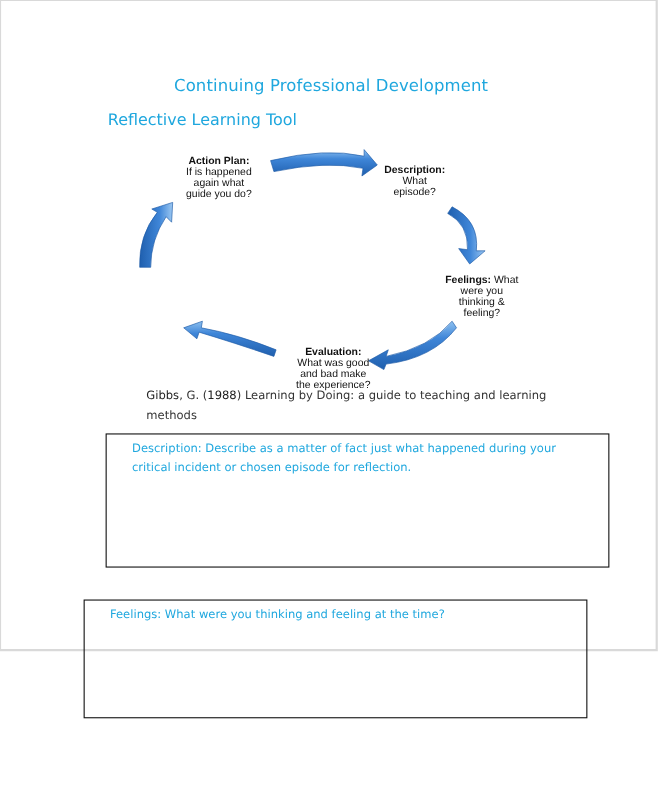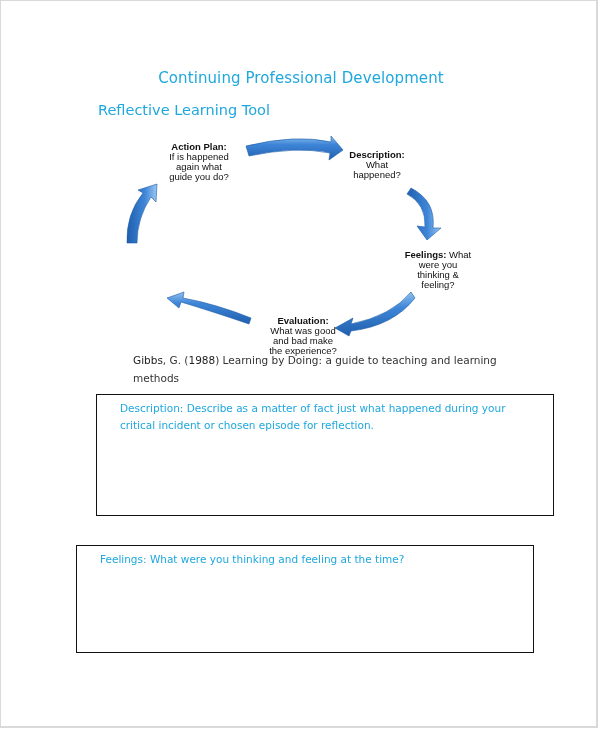--- a/index.html
+++ b/index.html
@@ -1,17 +1,17 @@
 <!DOCTYPE html>
 <html><head>
 <meta charset="utf-8">
 <style>
   html, body { margin: 0; padding: 0; background: #ffffff; }
   body { width: 600px; height: 730px; position: relative; overflow: hidden; font-family: "DejaVu Sans", sans-serif; }
-  .page { position: absolute; left: 0; top: 0; width: 598px; height: 728px; border: 1px solid #d9d9d9; border-right: 2px solid #d9d9d9; border-bottom: 2px solid #d9d9d9; box-sizing: border-box; background: #fff; }
+  .page { position: absolute; left: 0; top: 0; width: 598px; height: 592px; border: 1px solid #d9d9d9; border-right: 2px solid #d9d9d9; border-bottom: 2px solid #d9d9d9; box-sizing: border-box; background: #fff; }
   .title { position: absolute; left: 0; width: 600px; top: 68px; text-align: center; color: #1fa7de; font-size: 15px; letter-spacing: 0.1px; }
   .subtitle { position: absolute; left: 97px; top: 101px; color: #1fa7de; font-size: 14.5px; }
   .diagram { position: absolute; left: 80px; top: 125px; width: 420px; height: 225px; }
   .diagram svg { position: absolute; left: 0; top: 0; }
   .node { position: absolute; font-family: "Liberation Sans", sans-serif; font-size: 9.5px; line-height: 10px; text-align: center; color: #111; }
   .node b { font-weight: bold; }
   .citation { position: absolute; left: 132px; top: 350px; width: 380px; font-size: 10.5px; line-height: 18px; color: #333; }
   .citation b { font-weight: normal; color: #222; }
   .box { position: absolute; border: 1.5px solid #111; box-sizing: border-box; }
   .box-text { position: absolute; left: 23px; top: 5px; right: 20px; color: #1fa7de; font-size: 10.5px; line-height: 17px; }
@@ -63,21 +63,21 @@
     <div class="node" style="left:68px; top:16px; width:100px;">
       <b>Action Plan:</b><br>
       <span>If is happened</span><br>
       <span>again what</span><br>
       <span>guide you do?</span>
     </div>
 
     <div class="node" style="left:256px; top:24px; width:80px;">
       <b>Description:</b><br>
       <span>What</span><br>
-      <span>happened?</span>
+      <span>episode?</span>
     </div>
 
     <div class="node" style="left:302px; top:124px; width:110px;">
       <b>Feelings:</b> <span>What</span><br>
       <span>were you</span><br>
       <span>thinking &amp;</span><br>
       <span>feeling?</span>
     </div>
 
     <div class="node" style="left:172px; top:190px; width:100px;">

